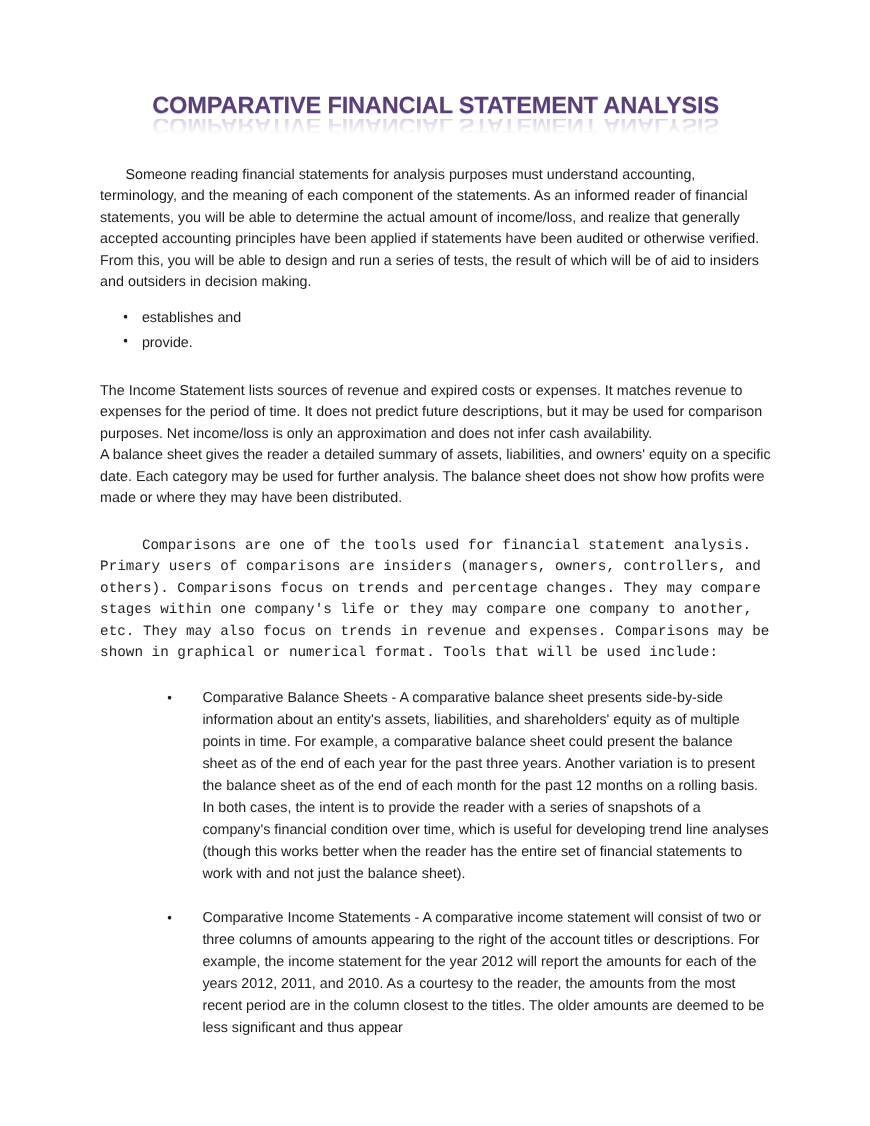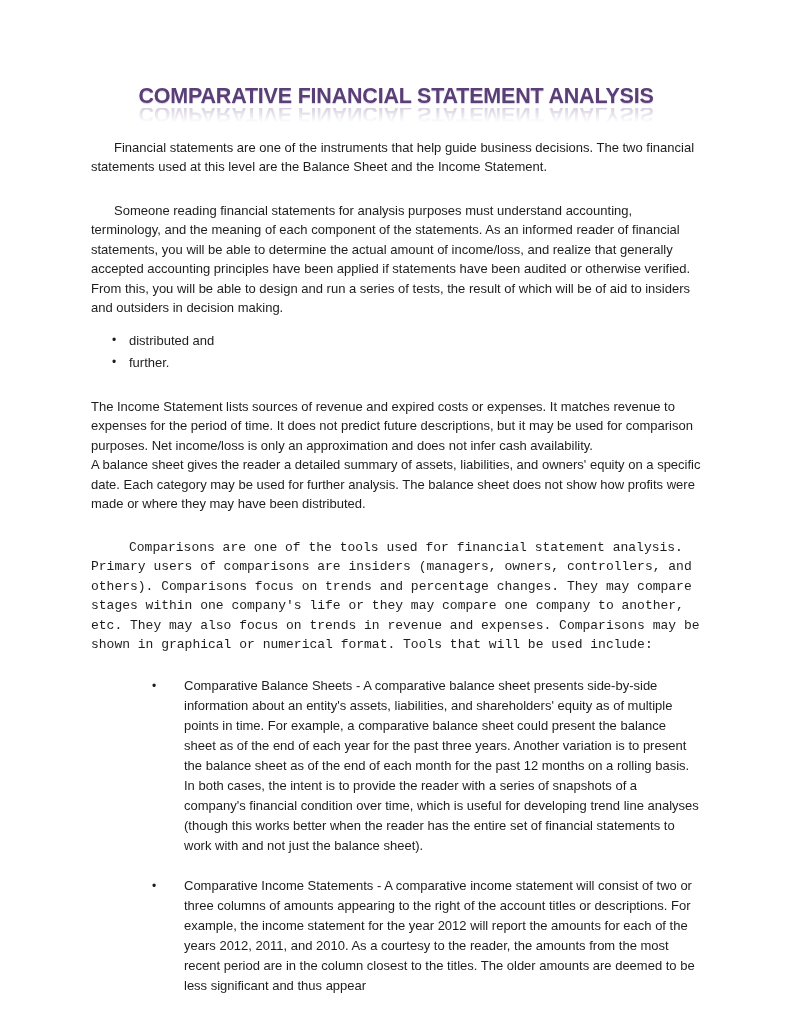--- a/index.html
+++ b/index.html
@@ -106,33 +106,32 @@
 
   <div class="title-wrap">
     <h1 class="doc-title" style="color: rgb(90, 62, 120);">COMPARATIVE FINANCIAL STATEMENT ANALYSIS</h1>
     <span class="title-reflection" aria-hidden="true">
       <span class="mirror" style="color: rgb(90, 62, 120);">COMPARATIVE FINANCIAL STATEMENT ANALYSIS</span>
     </span>
   </div>
 
   <div class="body-text">
 
-    <p class="indent-sm gap-top-sm">Financial statements are one of the instruments that help guide business decisions. The two financial statements used at this level are the Balance Sheet and the Income Statement.</p>
 
     <p class="indent-sm gap-top">Someone reading financial statements for analysis purposes must understand accounting, terminology, and the meaning of each component of the statements. As an informed reader of financial statements, you will be able to determine the actual amount of income/loss, and realize that generally accepted accounting principles have been applied if statements have been audited or otherwise verified. From this, you  will be able to design and run a series of tests, the result of which will be of aid to insiders and outsiders in decision making.</p>
 
 
     <ul class="doc-list components-list">
       <li>
         <span class="bullet">•</span>
-        <span class="li-text">distributed and</span>
+        <span class="li-text">establishes and</span>
       </li>
       <li>
         <span class="bullet">•</span>
-        <span class="li-text">further.</span>
+        <span class="li-text">provide.</span>
       </li>
     </ul>
 
     <p class="gap-top">The Income Statement lists sources of revenue and expired costs or expenses. It matches revenue to expenses for the period of time. It does not predict future descriptions, but it may be used for comparison purposes. Net income/loss is only an approximation and does not infer cash availability.</p>
 
     <p>A balance sheet gives the reader a detailed summary of assets, liabilities, and owners' equity on a specific date. Each category may be used for further analysis. The balance sheet does not show how profits were made or where they may have been distributed.</p>
 
     <p class="indent-lg gap-top">Comparisons are one of the tools used for financial statement analysis. Primary users of comparisons are insiders (managers, owners, controllers, and others). Comparisons focus on trends and percentage changes. They may compare stages within one company's life or they may compare one company to another, etc. They may also focus on trends in revenue and expenses. Comparisons may be shown in graphical or numerical format.  Tools that will be used include:</p>
 
     <ul class="doc-list tools-list">

